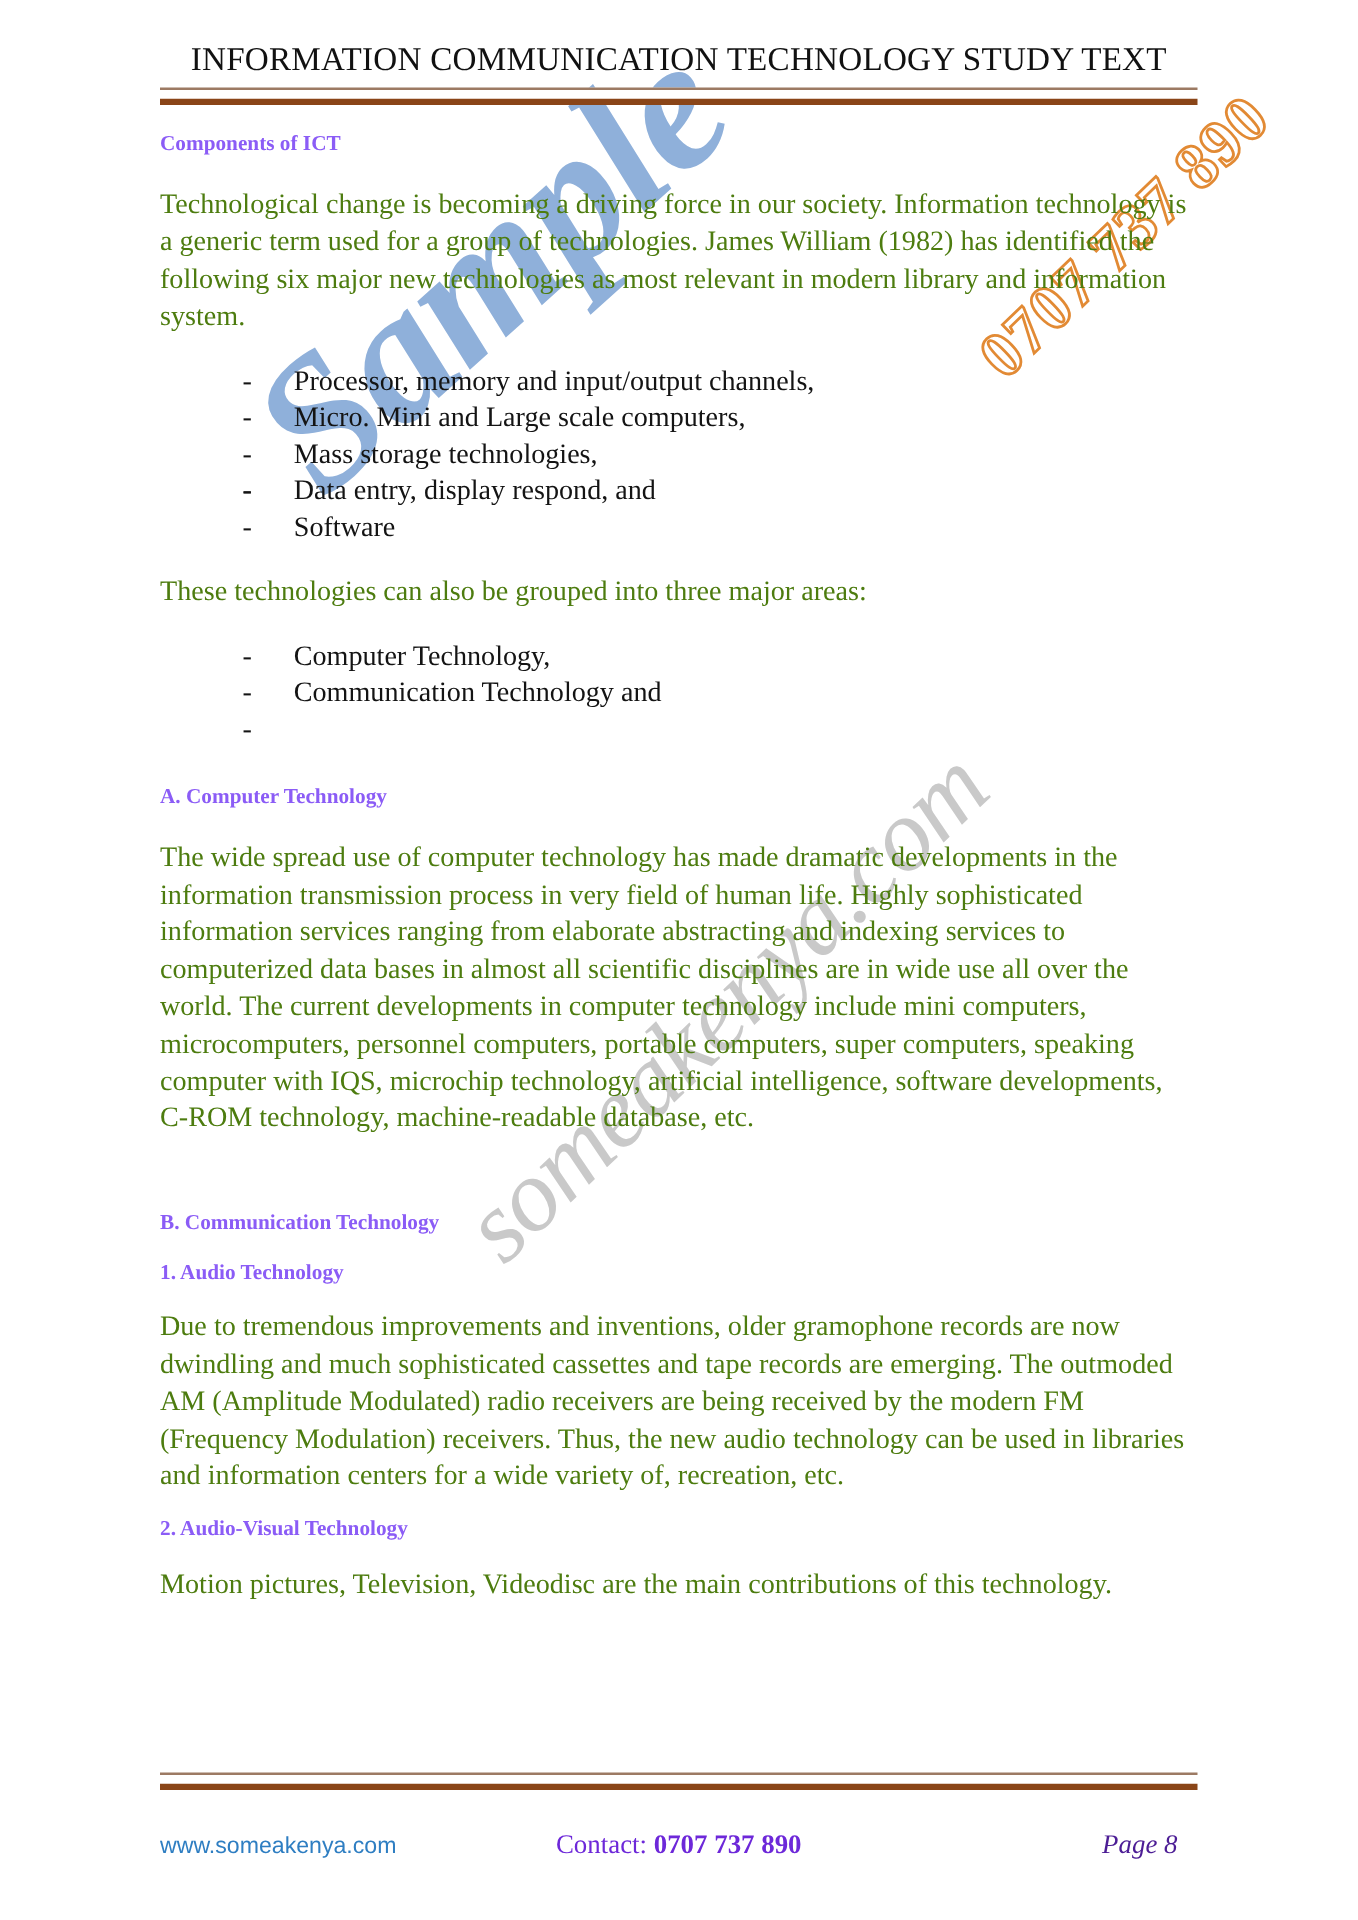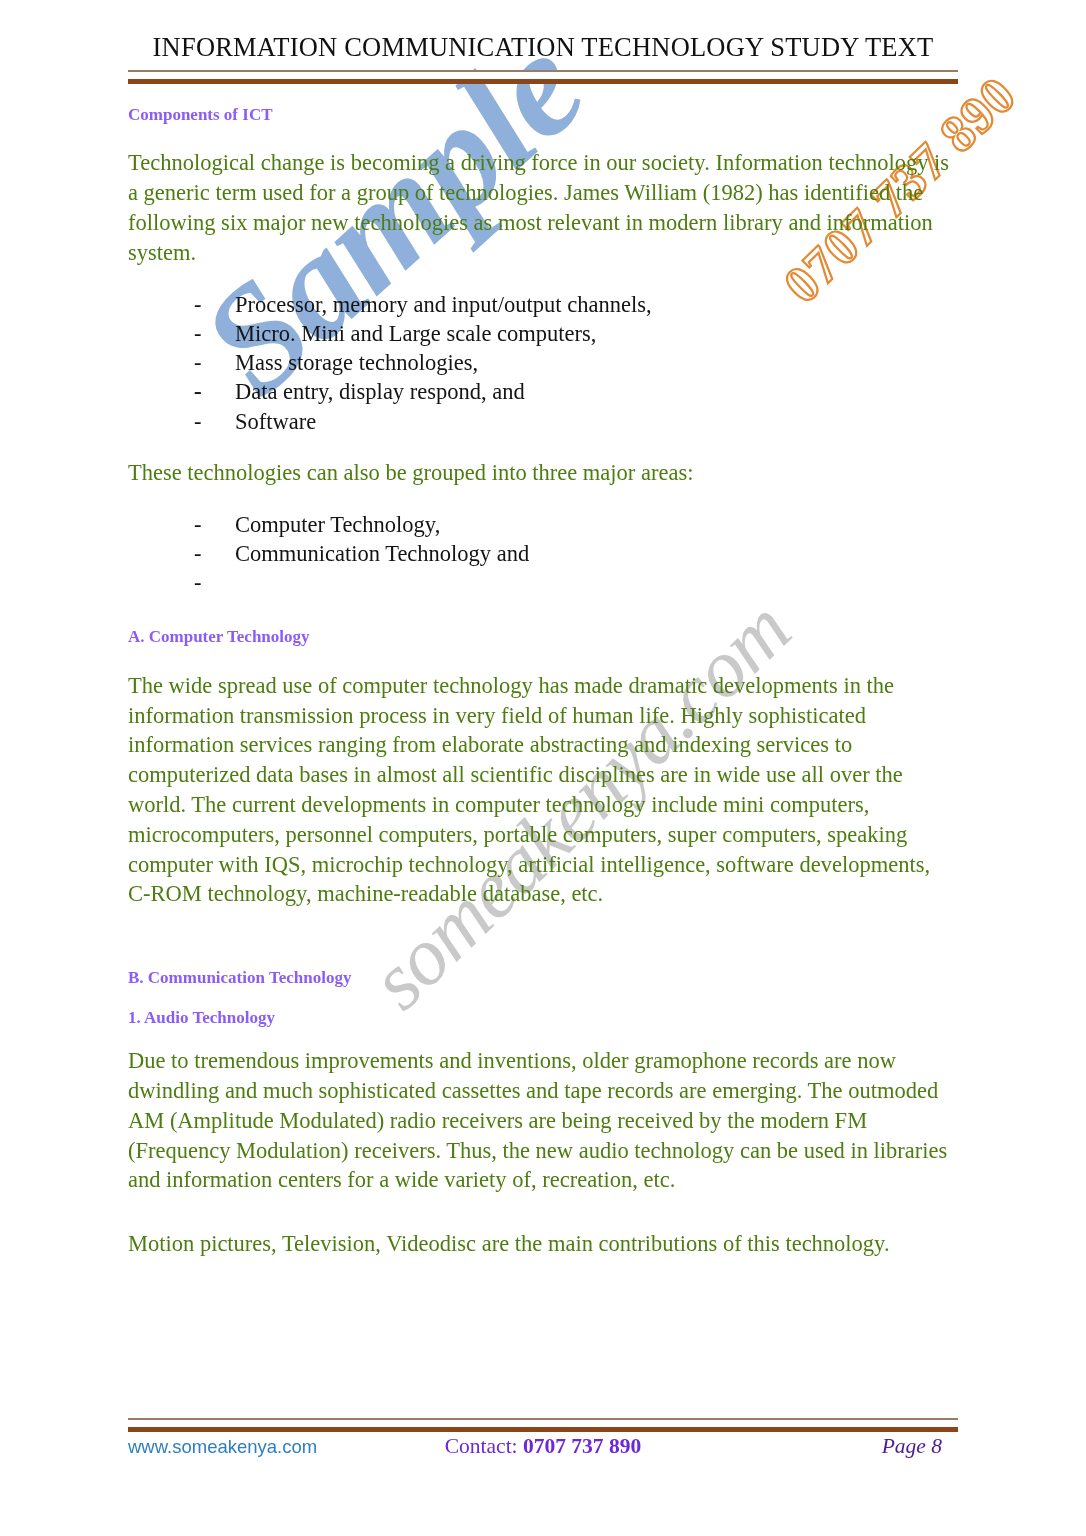--- a/index.html
+++ b/index.html
@@ -141,21 +141,21 @@
 
   
   .footer {
     position: absolute;
     left: 128px;
     top: 1418px;
     width: 830px;
   }
   .footer-row {
     position: relative;
-    margin-top: 2px;
+    margin-top: 31px;
     height: 34px;
     font-size: 21.5px;
   }
   .footer-url {
     position: absolute;
     left: 0;
     top: 2px;
     font-family: "Liberation Sans", "DejaVu Sans", sans-serif;
     font-size: 18.5px;
     color: #2e7ec2;
@@ -231,20 +231,21 @@
 
       <h2 class="sec">B. Communication Technology</h2>
       <div class="gap-sm"></div>
 
       <h2 class="sec">1. Audio Technology</h2>
       <div class="gap-sm"></div>
 
       <p class="para">Due to tremendous improvements and inventions, older gramophone records are now dwindling and much sophisticated cassettes and tape records are emerging. The outmoded AM (Amplitude Modulated) radio receivers are being received by the modern FM (Frequency Modulation) receivers. Thus, the new audio technology can be used in libraries and information centers for a wide variety of, recreation, etc.</p>
       <div class="gap-sm"></div>
 
+      <h2 class="sec">2. Audio-Visual Technology</h2>
       <div class="gap-sm"></div>
 
       <p class="para">Motion pictures, Television, Videodisc are the main contributions of this technology.</p>
       <div class="gap-sm"></div>
 
 
     </div>
 
     <div class="footer">
       <div class="footer-rule"></div>

